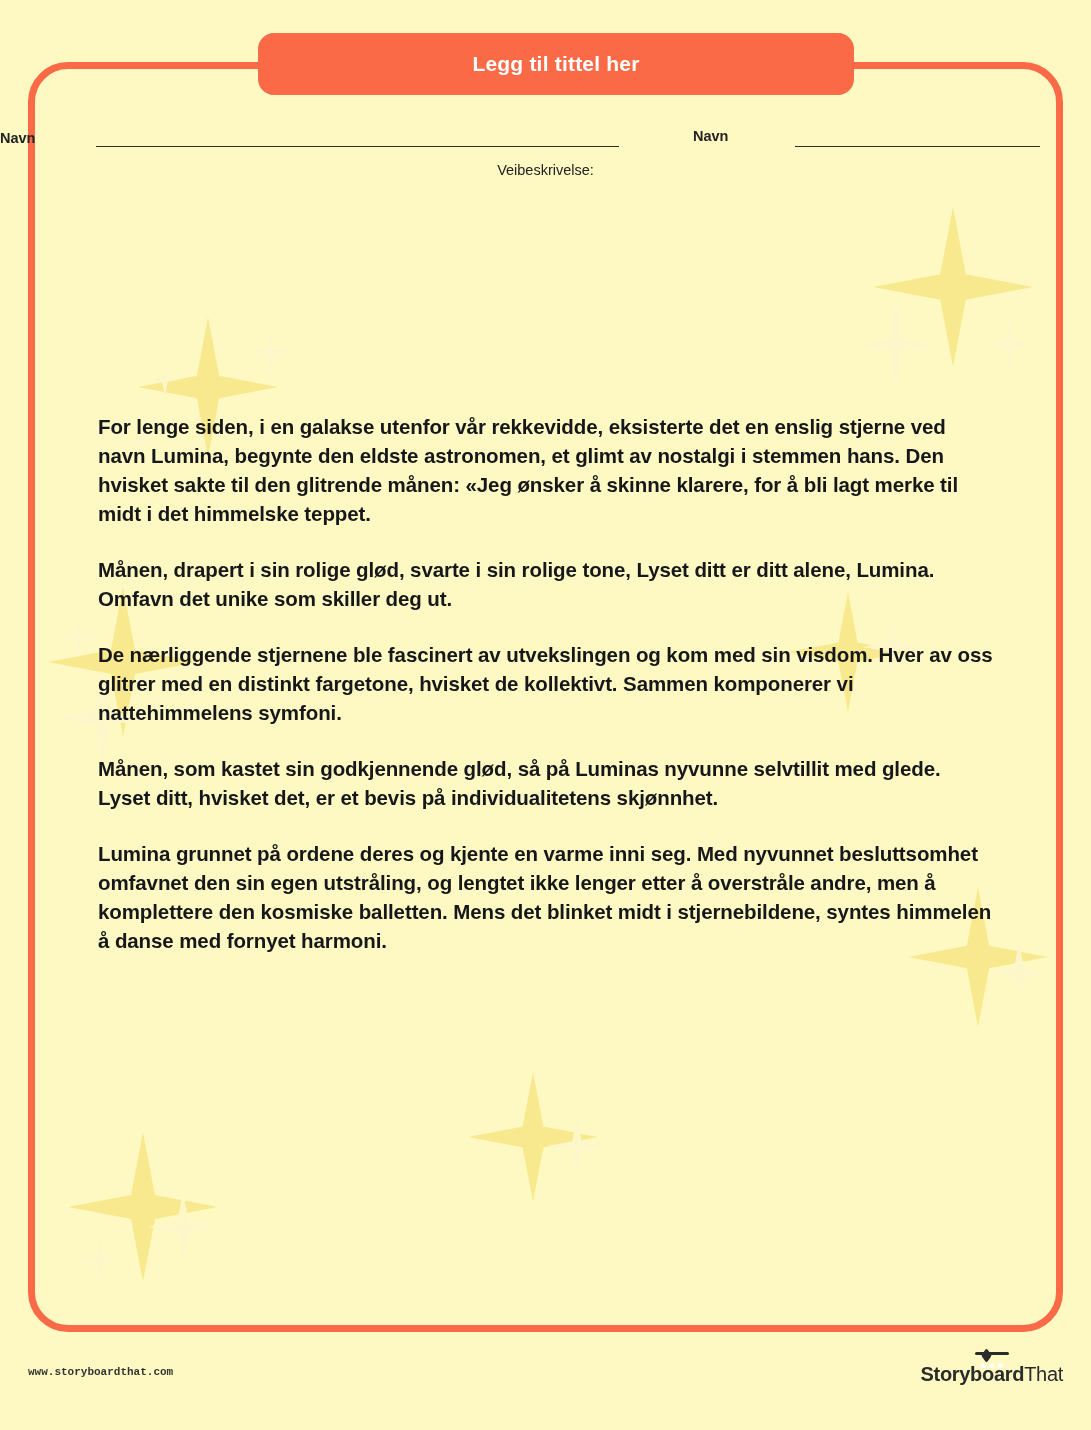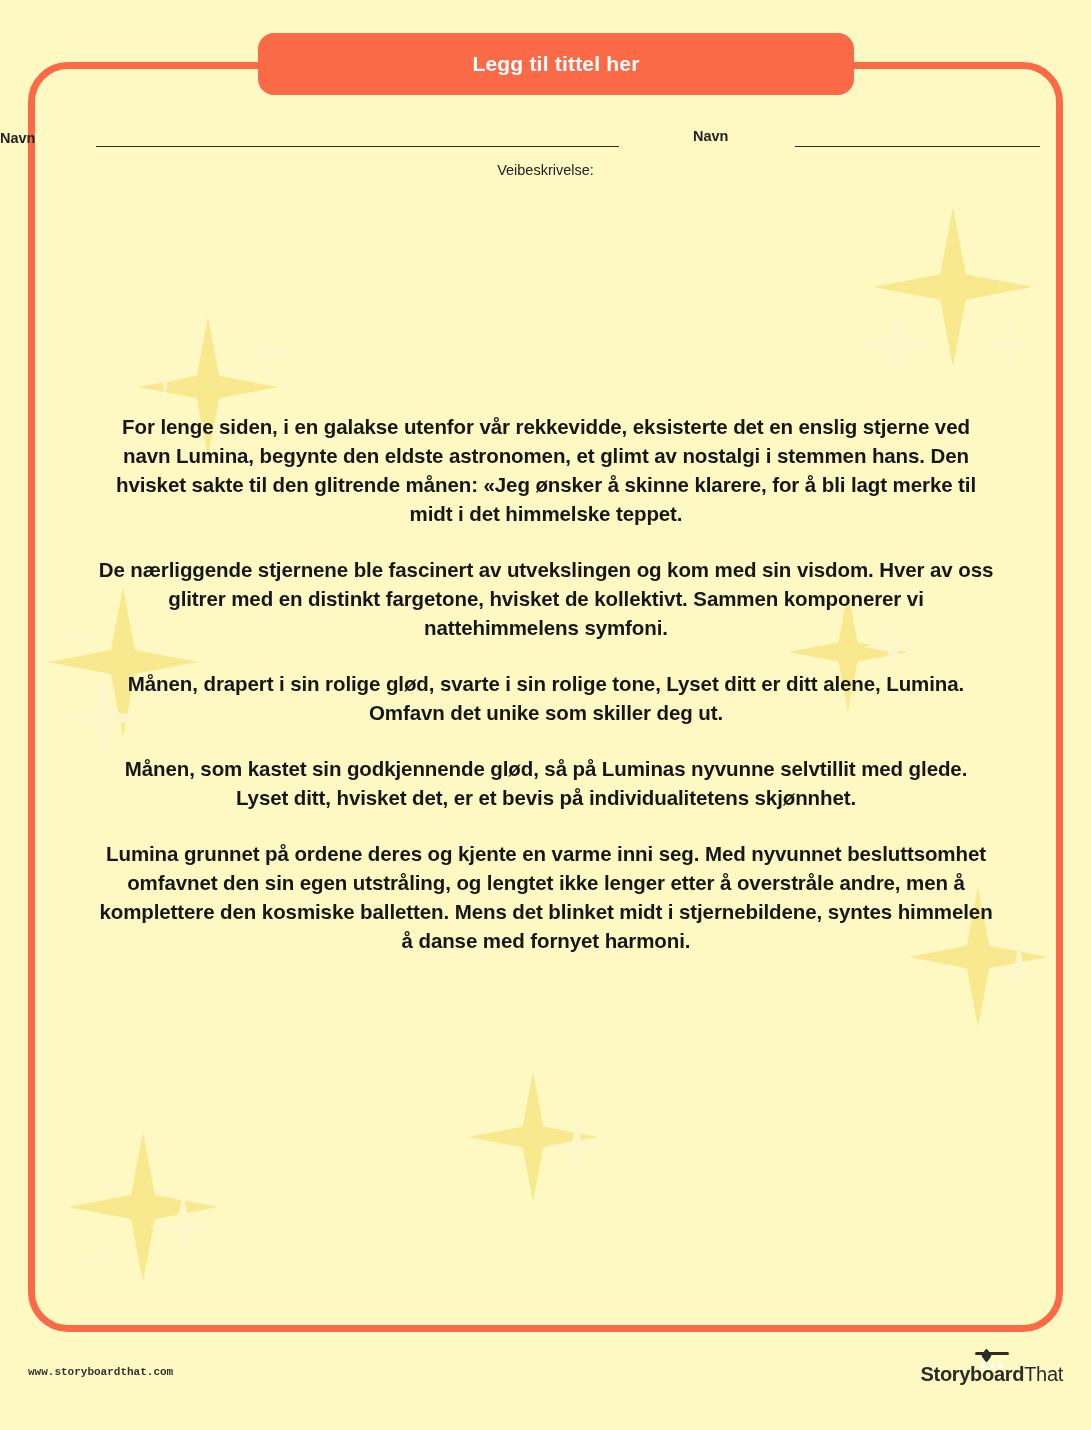--- a/index.html
+++ b/index.html
@@ -118,21 +118,20 @@
   .star.pale { background: #fdf6c8; }
   .star.deep { background: #f8e98e; }
 
   
   .story {
     position: absolute;
     left: 98px;
     top: 412px;
     width: 896px;
     z-index: 3;
-    text-align: center;
   }
   .story p {
     margin: 0 0 27px 0;
     font-family: "Liberation Sans", sans-serif;
     font-size: 20.5px;
     line-height: 29px;
     font-weight: bold;
     color: #15171a;
     letter-spacing: -0.1px;
   }
@@ -235,22 +234,22 @@
     <span class="meta-label label-name">Navn</span>
     <span class="meta-line line-name"></span>
     <span class="meta-label label-date">Navn</span>
     <span class="meta-line line-date"></span>
   </div>
 
   <div class="directions">Veibeskrivelse:</div>
 
   <div class="story">
     <p>For lenge siden, i en galakse utenfor vår rekkevidde, eksisterte det en enslig stjerne ved navn Lumina, begynte den eldste astronomen, et glimt av nostalgi i stemmen hans. Den hvisket sakte til den glitrende månen: «Jeg ønsker å skinne klarere, for å bli lagt merke til midt i det himmelske teppet.</p>
+    <p>Månen, drapert i sin rolige glød, svarte i sin rolige tone, Lyset ditt er ditt alene, Lumina. Omfavn det unike som skiller deg ut.</p>
     <p>De nærliggende stjernene ble fascinert av utvekslingen og kom med sin visdom. Hver av oss glitrer med en distinkt fargetone, hvisket de kollektivt. Sammen komponerer vi nattehimmelens symfoni.</p>
-    <p>Månen, drapert i sin rolige glød, svarte i sin rolige tone, Lyset ditt er ditt alene, Lumina. Omfavn det unike som skiller deg ut.</p>
     <p>Månen, som kastet sin godkjennende glød, så på Luminas nyvunne selvtillit med glede. Lyset ditt, hvisket det, er et bevis på individualitetens skjønnhet.</p>
     <p>Lumina grunnet på ordene deres og kjente en varme inni seg. Med nyvunnet besluttsomhet omfavnet den sin egen utstråling, og lengtet ikke lenger etter å overstråle andre, men å komplettere den kosmiske balletten. Mens det blinket midt i stjernebildene, syntes himmelen å danse med fornyet harmoni.</p>
   </div>
 
   <div class="footer-url">www.storyboardthat.com</div>
 
   <div class="brand">
     <span class="brand-mark">
       <span class="dots">
           <i></i>

